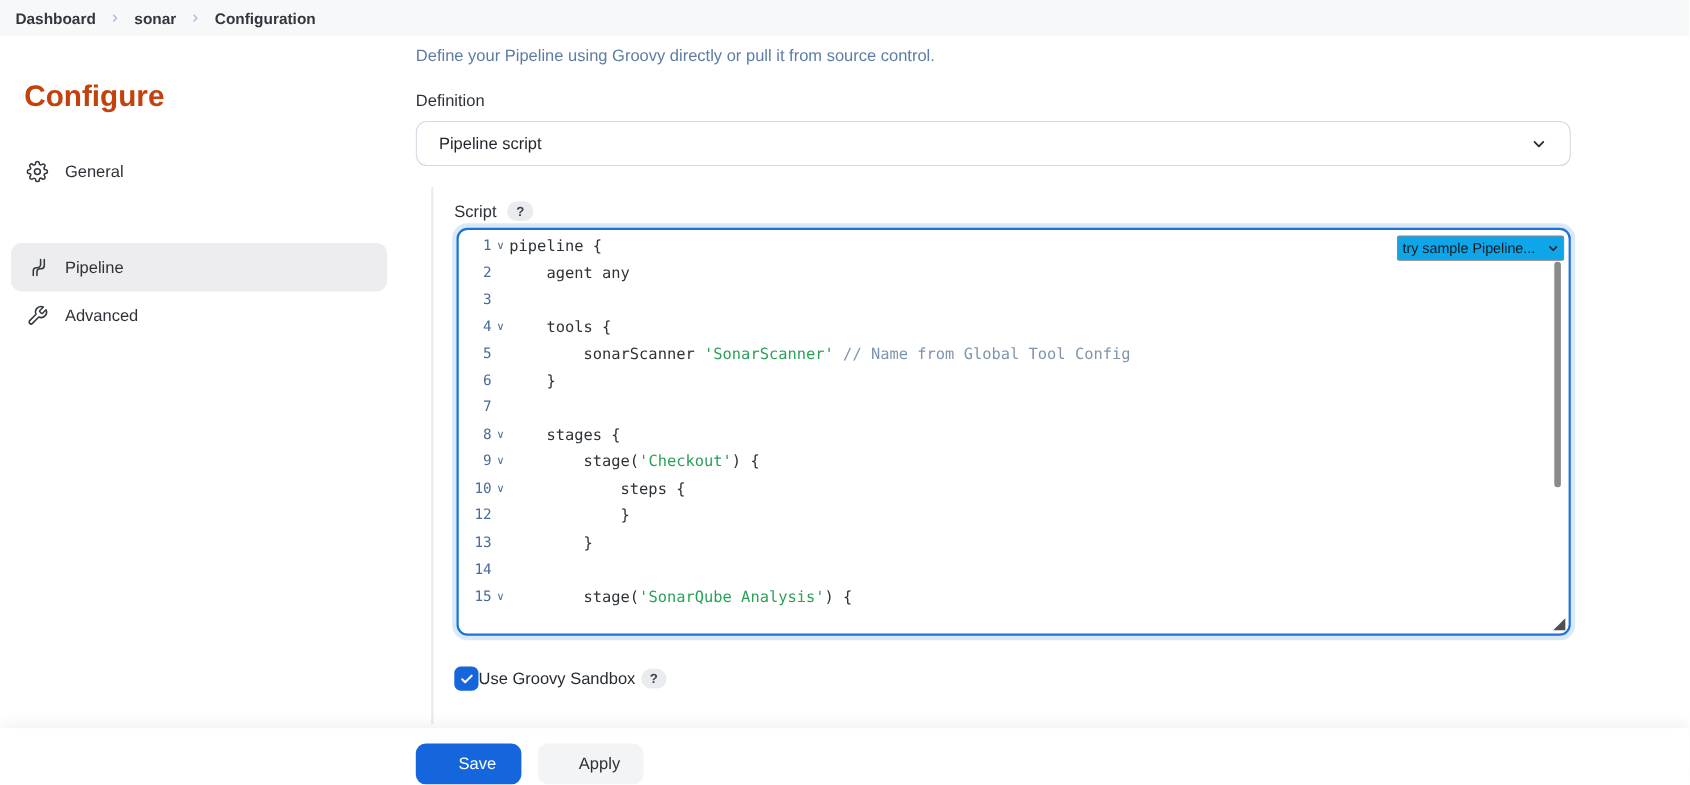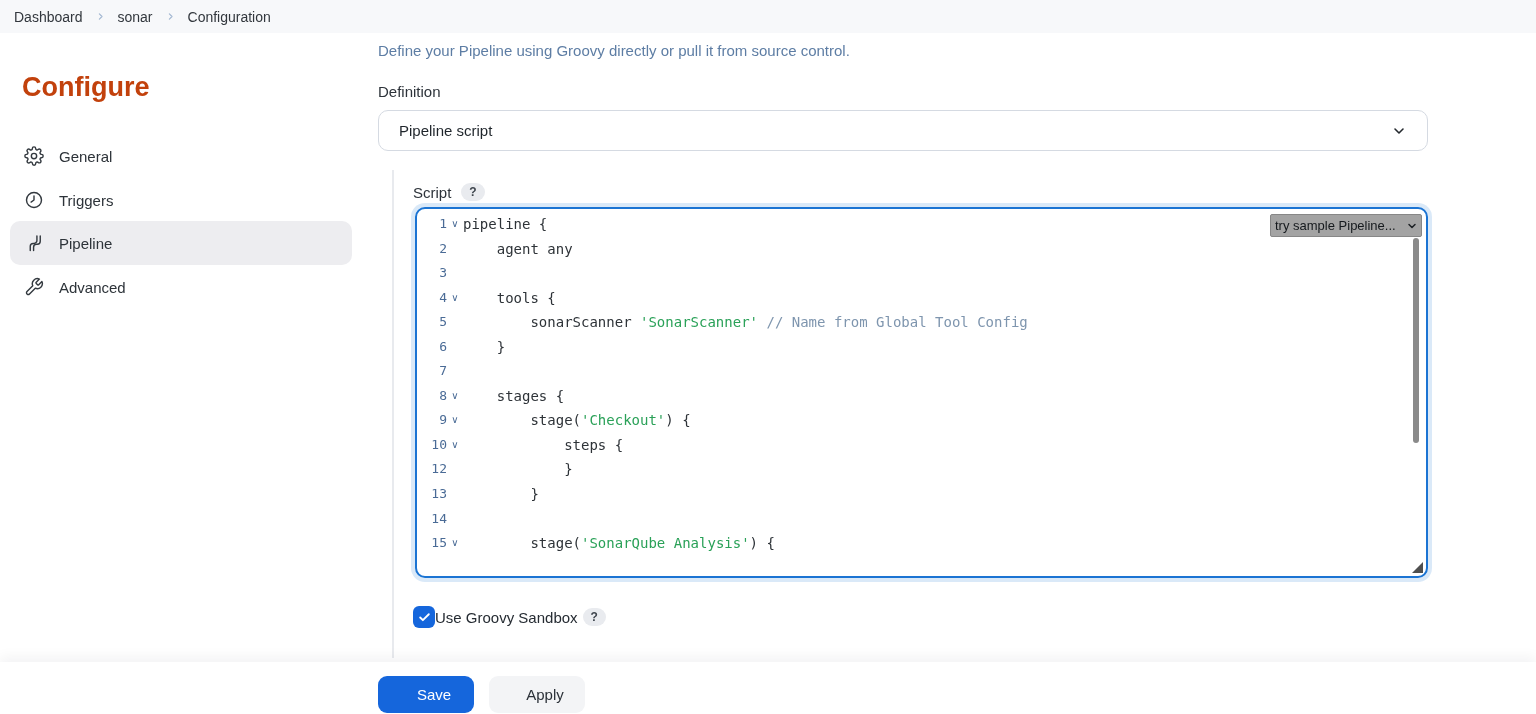--- a/index.html
+++ b/index.html
@@ -3,21 +3,21 @@
 <meta charset="utf-8">
 <style>
   * { margin:0; padding:0; box-sizing:border-box; }
   html,body { width:1536px; height:714px; overflow:hidden; background:#fff;
               font-family:"Liberation Sans", sans-serif; }
   .page { position:relative; width:1536px; height:714px; background:#fff; }
 
   
   .crumb-bar { position:absolute; left:0; top:0; width:1536px; height:33px;
                background:#f7f8fa; display:flex; align-items:center; padding-left:14px; gap:13px; }
-  .crumb { font-size:14px; font-weight:400; color:#32373d; text-decoration:none; cursor:pointer; }
+  .crumb { font-size:14px; font-weight:700; color:#32373d; text-decoration:none; cursor:pointer; }
   .crumb-sep { display:flex; align-items:center; color:#a3b7d2; }
 
   
   .side-title { position:absolute; left:22px; top:72px; font-size:27px; font-weight:700; color:#c2410c; }
   .nav-item { position:absolute; left:10px; width:342px; height:44px; border-radius:10px;
               display:flex; align-items:center; padding-left:14px; gap:15px; cursor:pointer; }
   .nav-item.selected { background:#ededf0; }
   .nav-item .ico { width:20px; height:20px; display:flex; align-items:center; color:#33393f; }
   .nav-item .lbl { font-size:15px; color:#2d3339; }
 
@@ -46,21 +46,21 @@
   .cline { display:flex; height:24.55px; line-height:24.55px; }
   .cline .num { width:30px; text-align:right;
                 font-family:"DejaVu Sans Mono", monospace; font-size:13px; color:#4a6b96; }
   .cline .fold { width:16px; text-align:center; font-size:10px; color:#4a6b96; }
   .cline .codeseg { white-space:pre; font-family:"DejaVu Sans Mono", monospace;
                     font-size:14px; color:#2e3338; }
   .codeseg .string { color:#2aa158; }
   .codeseg .comment { color:#7e95ae; }
 
   .try-sample { position:absolute; top:5px; right:4px; width:152px; height:23px;
-                background:#a3a3a3; border:1px solid #878787; border-radius:2px;
+                background:#0ea5e9; border:1px solid #878787; border-radius:2px;
                 display:flex; align-items:center; justify-content:space-between;
                 padding:0 3px 0 4px; cursor:pointer; }
   .try-sample .tval { font-size:13px; color:#15191d; white-space:nowrap; overflow:hidden; }
   .scroll-thumb { position:absolute; right:7px; top:29px; width:6px; height:205px;
                   background:#8a8a8a; border-radius:3px; cursor:grab; }
   .resize-grip { position:absolute; right:3px; bottom:3px; width:0; height:0;
                  border-left:11px solid transparent; border-bottom:11px solid #4f4f4f;
                  cursor:nwse-resize; }
 
   
@@ -105,29 +105,20 @@
   <div class="nav-item" style="top:134px">
     <span class="ico">
       <svg width="20" height="20" viewBox="0 0 24 24" fill="none" stroke="currentColor" stroke-width="1.7" stroke-linecap="round" stroke-linejoin="round">
           <circle cx="12" cy="12" r="3.2"></circle>
           <path d="M19.4 15a1.65 1.65 0 0 0 .33 1.82l.06.06a2 2 0 1 1-2.83 2.83l-.06-.06a1.65 1.65 0 0 0-1.82-.33 1.65 1.65 0 0 0-1 1.51V21a2 2 0 1 1-4 0v-.09A1.65 1.65 0 0 0 9 19.4a1.65 1.65 0 0 0-1.82.33l-.06.06a2 2 0 1 1-2.83-2.83l.06-.06a1.65 1.65 0 0 0 .33-1.82 1.65 1.65 0 0 0-1.51-1H3a2 2 0 1 1 0-4h.09A1.65 1.65 0 0 0 4.6 9a1.65 1.65 0 0 0-.33-1.82l-.06-.06a2 2 0 1 1 2.83-2.83l.06.06a1.65 1.65 0 0 0 1.82.33H9a1.65 1.65 0 0 0 1-1.51V3a2 2 0 1 1 4 0v.09a1.65 1.65 0 0 0 1 1.51 1.65 1.65 0 0 0 1.82-.33l.06-.06a2 2 0 1 1 2.83 2.83l-.06.06a1.65 1.65 0 0 0-.33 1.82V9a1.65 1.65 0 0 0 1.51 1H21a2 2 0 1 1 0 4h-.09a1.65 1.65 0 0 0-1.51 1z"></path>
         </svg>
     </span>
     <span class="lbl">General</span>
   </div>
 
-  <div class="nav-item" style="top:178px">
-    <span class="ico">
-      <svg width="20" height="20" viewBox="0 0 24 24" fill="none" stroke="currentColor" stroke-width="1.7" stroke-linecap="round" stroke-linejoin="round">
-          <circle cx="12" cy="12" r="9"></circle>
-          <polyline points="12 7 12 12 8.5 14.5"></polyline>
-        </svg>
-    </span>
-    <span class="lbl">Triggers</span>
-  </div>
 
   <div class="nav-item selected" style="top:221px">
     <span class="ico">
       <svg width="20" height="20" viewBox="0 0 24 24" fill="none" stroke="currentColor" stroke-width="1.7" stroke-linecap="round" stroke-linejoin="round">
           <path d="M7.5 21v-5a3.5 3.5 0 0 1 3.5-3.5h1A3.5 3.5 0 0 0 15.5 9V3.5"></path>
           <path d="M11.5 21v-4a3.5 3.5 0 0 1 3.5-3.5h1A3.5 3.5 0 0 0 19.5 10V3.5"></path>
         </svg>
     </span>
     <span class="lbl">Pipeline</span>
   </div>

